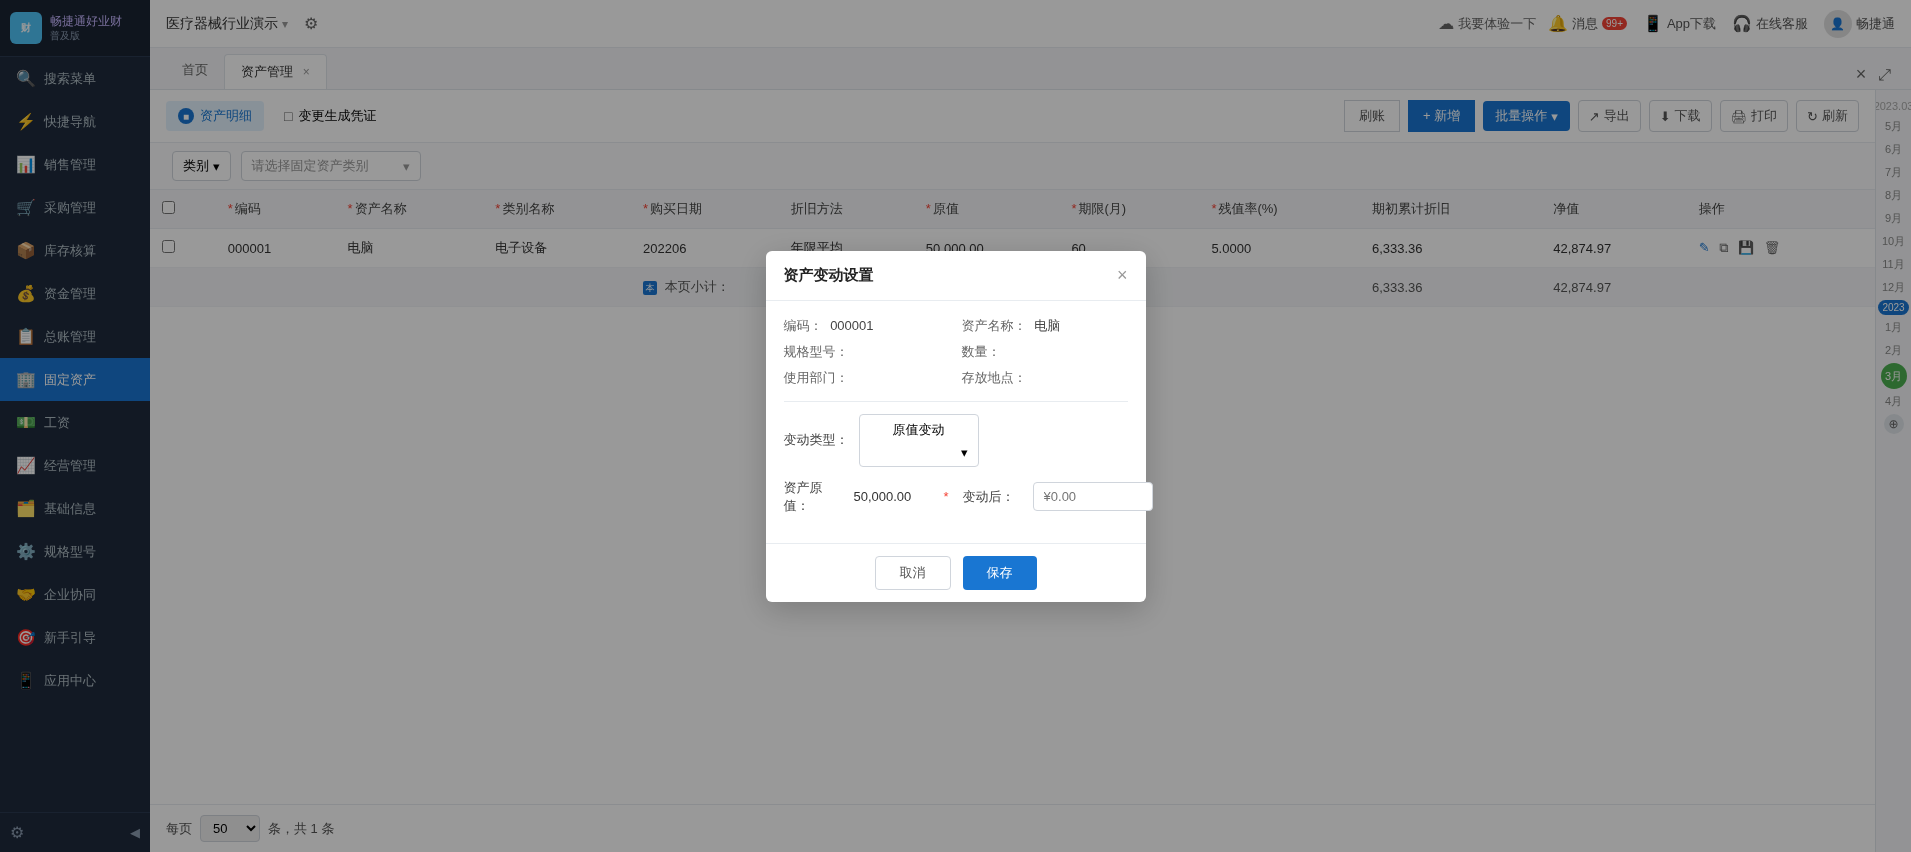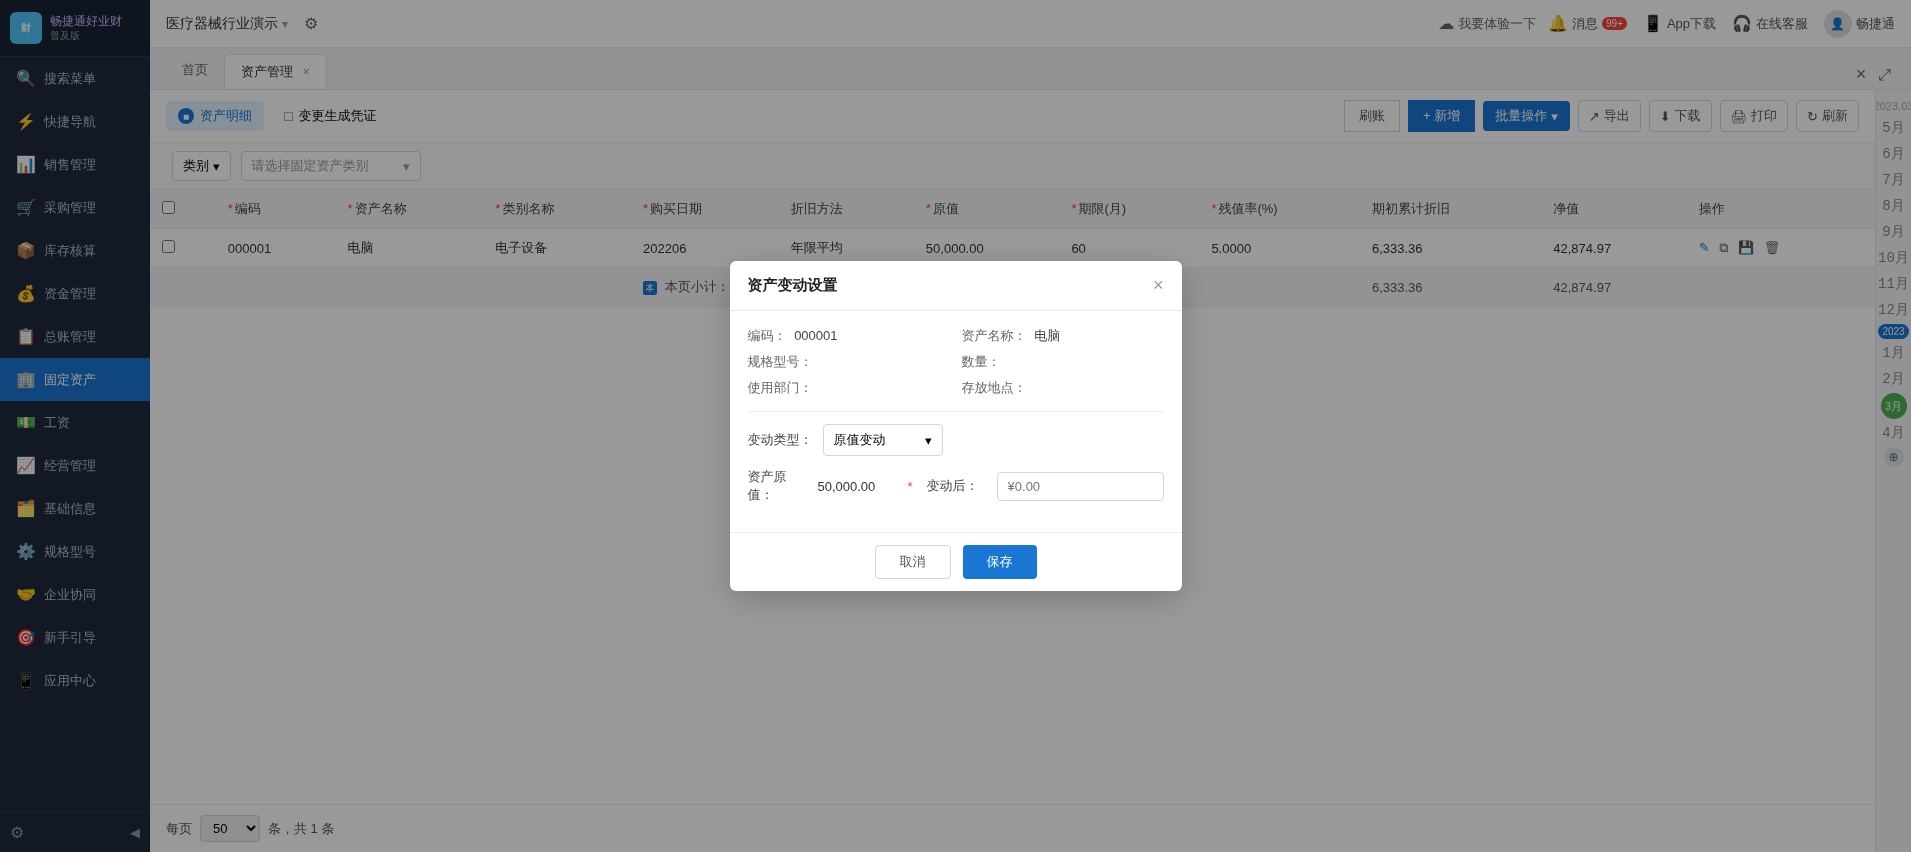--- a/index.html
+++ b/index.html
@@ -78,40 +78,40 @@
     tbody td { padding: 10px 12px; border-bottom: 1px solid #f0f2f5; color: #333; white-space: nowrap; }
     .subtotal-row td { background: #f5f6f8; font-weight: 500; color: #555; }
     .subtotal-icon { display: inline-block; width: 14px; height: 14px; background: #1976d2; color: white; font-size: 9px; border-radius: 2px; text-align: center; line-height: 14px; margin-right: 4px; }
 
     
     .pagination { padding: 10px 16px; border-top: 1px solid #e8ecf0; display: flex; align-items: center; gap: 8px; font-size: 13px; color: #555; background: #fff; }
     .pagination select { border: 1px solid #d0d5dc; border-radius: 4px; padding: 4px 8px; font-size: 13px; }
 
     
     .right-sidebar { width: 36px; background: #f5f6f8; border-left: 1px solid #e0e4ea; display: flex; flex-direction: column; align-items: center; padding: 8px 0; gap: 2px; overflow-y: auto; }
-    .timeline-item { font-size: 14px; color: #888; padding: 3px 2px; cursor: pointer; text-align: center; white-space: nowrap; font-family: Liberation Mono, monospace; }
+    .timeline-item { font-size: 11px; color: #888; padding: 3px 2px; cursor: pointer; text-align: center; white-space: nowrap; }
     .timeline-badge { background: #1976d2; color: white; font-size: 10px; padding: 2px 4px; border-radius: 10px; }
     .timeline-circle { width: 26px; height: 26px; border-radius: 50%; background: #1976d2; color: white; font-size: 11px; display: flex; align-items: center; justify-content: center; }
     .timeline-circle.green { background: #4caf50; }
     .timeline-expand { width: 20px; height: 20px; background: #e0e4ea; border-radius: 50%; display: flex; align-items: center; justify-content: center; cursor: pointer; font-size: 12px; color: #666; }
 
     
     .modal-overlay { position: fixed; top: 0; left: 0; width: 100%; height: 100%; background: rgba(0,0,0,0.4); display: flex; align-items: center; justify-content: center; z-index: 1000; }
-    .modal { background: #fff; border-radius: 6px; width: 452px; box-shadow: 0 8px 32px rgba(0,0,0,0.2); }
+    .modal { background: #fff; border-radius: 6px; width: 380px; box-shadow: 0 8px 32px rgba(0,0,0,0.2); }
     .modal-header { padding: 14px 18px; border-bottom: 1px solid #e8ecf0; display: flex; align-items: center; justify-content: space-between; }
     .modal-title { font-size: 15px; font-weight: 600; color: #222; }
     .modal-close { color: #999; cursor: pointer; font-size: 18px; }
     .modal-body { padding: 16px 18px; }
     .modal-info-grid { display: grid; grid-template-columns: 1fr 1fr; gap: 8px 12px; margin-bottom: 14px; }
     .modal-info-item { font-size: 13px; color: #444; }
     .modal-info-label { color: #666; margin-right: 4px; }
     .modal-divider { border: none; border-top: 1px solid #e8ecf0; margin: 12px 0; }
     .modal-form-row { display: flex; align-items: center; gap: 10px; margin-bottom: 12px; }
     .modal-form-label { font-size: 13px; color: #444; min-width: 60px; }
-    .modal-form-select { border: 1px solid #d0d5dc; border-radius: 4px; padding: 6px 10px; font-size: 13px; display: flex; align-items: center; gap: 6px; cursor: pointer; min-width: 120px; background: #fff; }
+    .modal-form-select { border: 1px solid #d0d5dc; border-radius: 4px; padding: 6px 10px; font-size: 13px; display: flex; align-items: center; gap: 6px; cursor: pointer; min-width: 120px; background: #fff; flex-direction: column; }
     .modal-form-value { font-size: 13px; color: #333; min-width: 80px; }
     .modal-form-input { border: 1px solid #d0d5dc; border-radius: 4px; padding: 6px 10px; font-size: 13px; min-width: 120px; background: #fff; color: #bbb; }
     .modal-form-required { color: #f44336; margin-right: 4px; }
     .modal-footer { padding: 12px 18px; display: flex; justify-content: center; gap: 12px; border-top: 1px solid #e8ecf0; }
     .btn-cancel { padding: 7px 24px; border-radius: 4px; border: 1px solid #d0d5dc; background: #fff; color: #555; font-size: 13px; cursor: pointer; }
     .btn-save { padding: 7px 24px; border-radius: 4px; border: none; background: #1976d2; color: #fff; font-size: 13px; cursor: pointer; }
 
     
     .date-label { font-size: 11px; color: #aaa; text-align: center; padding: 2px; }
   </style>

